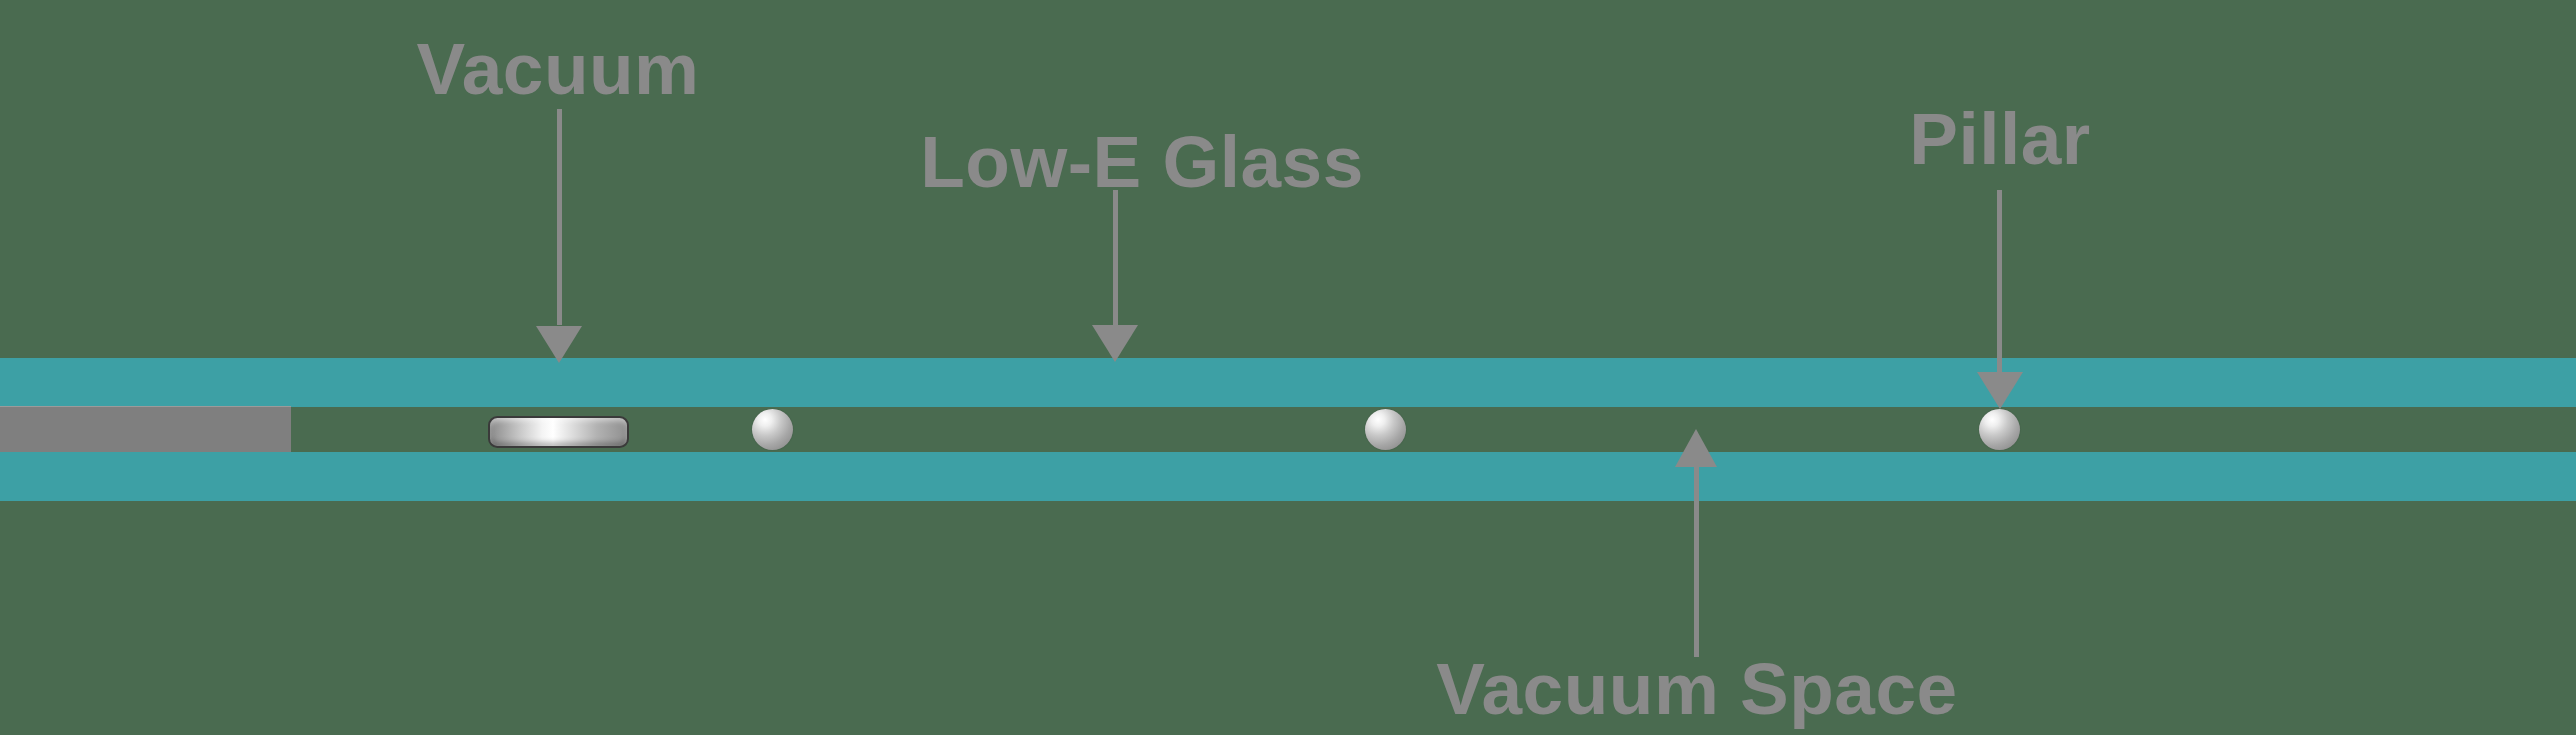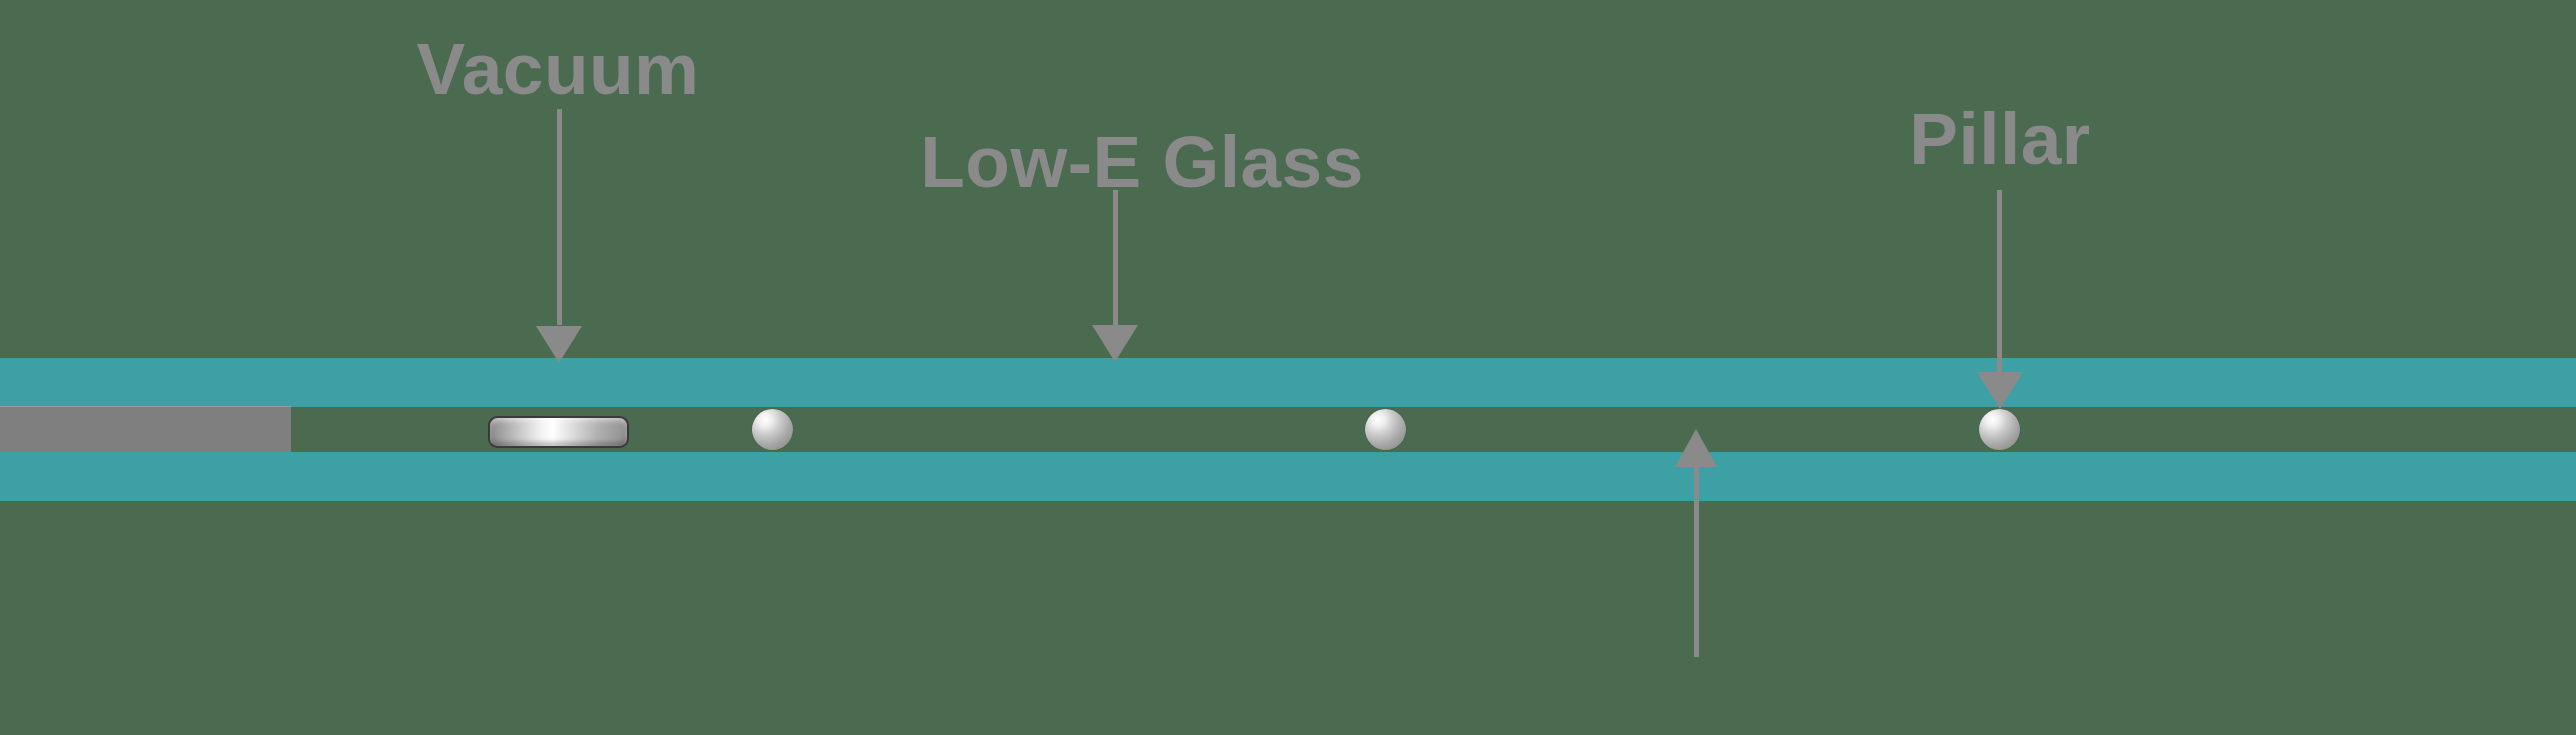--- a/index.html
+++ b/index.html
@@ -91,20 +91,21 @@
   <div class="getter"></div>
 
   <div class="pillar-sphere p1"></div>
   <div class="pillar-sphere p2"></div>
   <div class="pillar-sphere p3"></div>
 
   <div class="lbl getter-lbl">Vacuum</div>
   <div class="lbl lowe-lbl">Low-E Glass</div>
   <div class="lbl pillar-lbl">Pillar</div>
 
+  <div class="lbl vacuum-lbl">Vacuum Space</div>
 
   <div class="aline g-line"></div>
   <div class="ahead-down g-head"></div>
 
   <div class="aline l-line"></div>
   <div class="ahead-down l-head"></div>
 
   <div class="aline p-line"></div>
   <div class="ahead-down p-head"></div>
 

